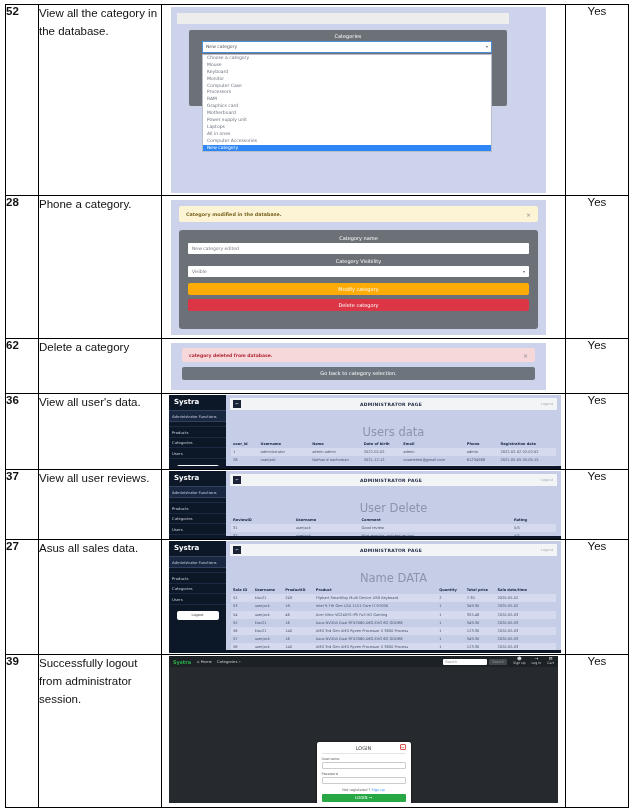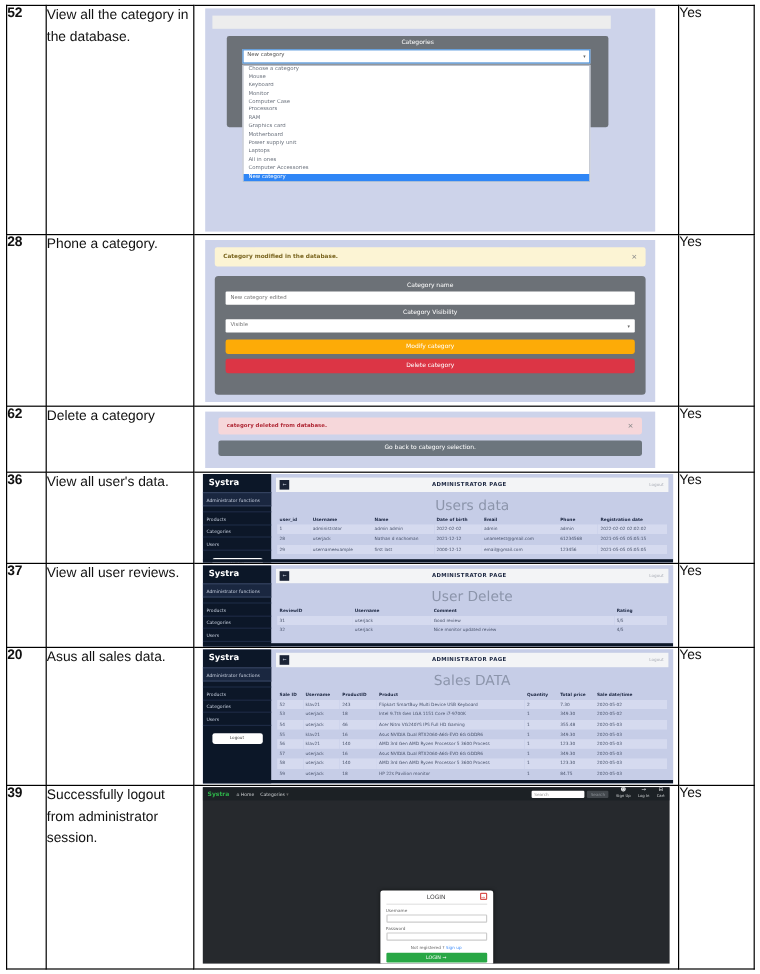--- a/index.html
+++ b/index.html
@@ -3,21 +3,21 @@
 <meta charset="utf-8">
 <style>
   html,body{margin:0;padding:0;}
   body{width:633px;height:812px;background:#fff;font-family:"Liberation Sans",sans-serif;position:relative;overflow:hidden;}
 
   
   table.doc{position:absolute;left:5px;top:4px;width:623px;border-collapse:collapse;table-layout:fixed;}
   table.doc>tbody>tr>td{border:1px solid #000;vertical-align:top;padding:0;overflow:hidden;}
   td.cnum{font-weight:bold;font-size:11.5px;padding:2px 0 0 5px;color:#111;}
   td.cdesc{font-size:11.5px;line-height:1.55;padding:2px 6px 0 7px;color:#111;}
-  td.cres{font-size:11.5px;padding:2px 0 0 9px;color:#111;}
+  td.cres{font-size:11.5px;padding:2px 0 0 9px;color:#111;text-align:center;}
   td.cshot{background:#fff;}
 
   
   .shot{position:relative;font-family:"DejaVu Sans",sans-serif;overflow:hidden;}
   .caret{font-size:4px;color:#666;}
 
   
   .s33{margin:2px 0 0 9px;width:375px;height:186px;background:#cdd3ea;}
   .s33-strip{position:absolute;left:6px;top:6px;width:332px;height:11px;background:#ededed;}
   .s33-panel{position:absolute;left:18px;top:23px;width:318px;height:76px;background:#6c7177;border-radius:2px;}
@@ -51,21 +51,21 @@
   .adm-brand{color:#fff;font-weight:bold;font-size:7px;padding:3px 0 4px 5px;}
   .adm-navhl{background:#1a2740;border-top:1px solid #33415e;border-bottom:1px solid #33415e;color:#c9d1e0;font-size:3.8px;padding:2.5px 3px;white-space:nowrap;overflow:hidden;}
   .adm-item{color:#c9d1e0;font-size:3.8px;padding:2.5px 3px 2px;border-bottom:1px solid #1d2a44;white-space:nowrap;}
   .adm-item.first{margin-top:4px;border-top:1px solid #1d2a44;}
   .adm-logout{width:42px;margin:6px auto 0;background:#fff;border-radius:2px;text-align:center;font-size:3.5px;color:#444;padding:2.5px 0;}
   .adm-main{position:absolute;left:57px;right:0;top:0;bottom:3px;overflow:hidden;}
   .adm-head{margin:3px 4px 0;background:#f3f4f6;height:12px;display:flex;align-items:center;}
   .adm-back{width:8px;height:8px;background:#1b2436;margin-left:3px;color:#cfd6e4;font-size:4px;text-align:center;line-height:8px;}
   .adm-htitle{flex:1;text-align:center;font-size:4.5px;font-weight:bold;color:#1c2742;letter-spacing:.3px;}
   .adm-hlogout{font-size:3.5px;color:#a9adb6;margin-right:4px;}
-  .adm-title{text-align:center;font-size:11.5px;color:#8c95ab;margin-top:4px;}
+  .adm-title{text-align:center;font-size:11.5px;color:#8c95ab;margin-top:15px;}
   .adm-table{border-collapse:collapse;margin:1px 5px 0;width:calc(100% - 10px);table-layout:fixed;}
   .adm-table td{font-size:3.6px;line-height:4.2px;color:#49536b;padding:2px 2px;white-space:nowrap;overflow:hidden;}
   .adm-table thead td{font-weight:bold;color:#1c2742;}
   .adm-table tbody tr:nth-child(odd){background:#d5daef;}
   .t36 thead td:nth-child(1){width:8%}.t36 thead td:nth-child(2){width:16%}.t36 thead td:nth-child(3){width:16%}.t36 thead td:nth-child(4){width:12%}.t36 thead td:nth-child(5){width:20%}.t36 thead td:nth-child(6){width:10%}.t36 thead td:nth-child(7){width:18%}
   .t37 thead td:nth-child(1){width:19%}.t37 thead td:nth-child(2){width:20%}.t37 thead td:nth-child(3){width:48%}.t37 thead td:nth-child(4){width:13%}
   .t38 thead td:nth-child(1){width:6%}.t38 thead td:nth-child(2){width:9%}.t38 thead td:nth-child(3){width:9%}.t38 thead td:nth-child(4){width:40%}.t38 thead td:nth-child(5){width:8%}.t38 thead td:nth-child(6){width:9%}.t38 thead td:nth-child(7){width:19%}
   .adm-foot{position:absolute;left:0;right:0;bottom:0;height:3px;background:#0c1728;}
 
   
@@ -287,39 +287,39 @@
                 </tbody>
           </table>
         </div>
         <div class="adm-foot"></div>
       </div>
     </td>
     <td class="cres">Yes</td>
   </tr>
 
   <tr>
-    <td class="cnum">20</td>
+    <td class="cnum">27</td>
     <td class="cdesc">Asus all sales data.</td>
     <td class="cshot" style="height:114px">
       <div class="shot adm adm38">
         <div class="adm-side">
           <div class="adm-brand">Systra</div>
           <div class="adm-navhl">Administrator functions</div>
           <div class="adm-item first">Products</div>
           <div class="adm-item">Categories</div>
           <div class="adm-item">Users</div>
           <div class="adm-logout">Logout</div>
         </div>
         <div class="adm-main">
           <div class="adm-head">
             <div class="adm-back">←</div>
             <div class="adm-htitle">ADMINISTRATOR PAGE</div>
             <div class="adm-hlogout">Logout</div>
           </div>
-          <div class="adm-title">Sales DATA</div>
+          <div class="adm-title">Name DATA</div>
           <table class="adm-table t38">
             <thead>
                   <tr>
                     <td>Sale ID</td>
                     <td>Username</td>
                     <td>ProductID</td>
                     <td>Product</td>
                     <td>Quantity</td>
                     <td>Total price</td>
                     <td>Sale date/time</td>

